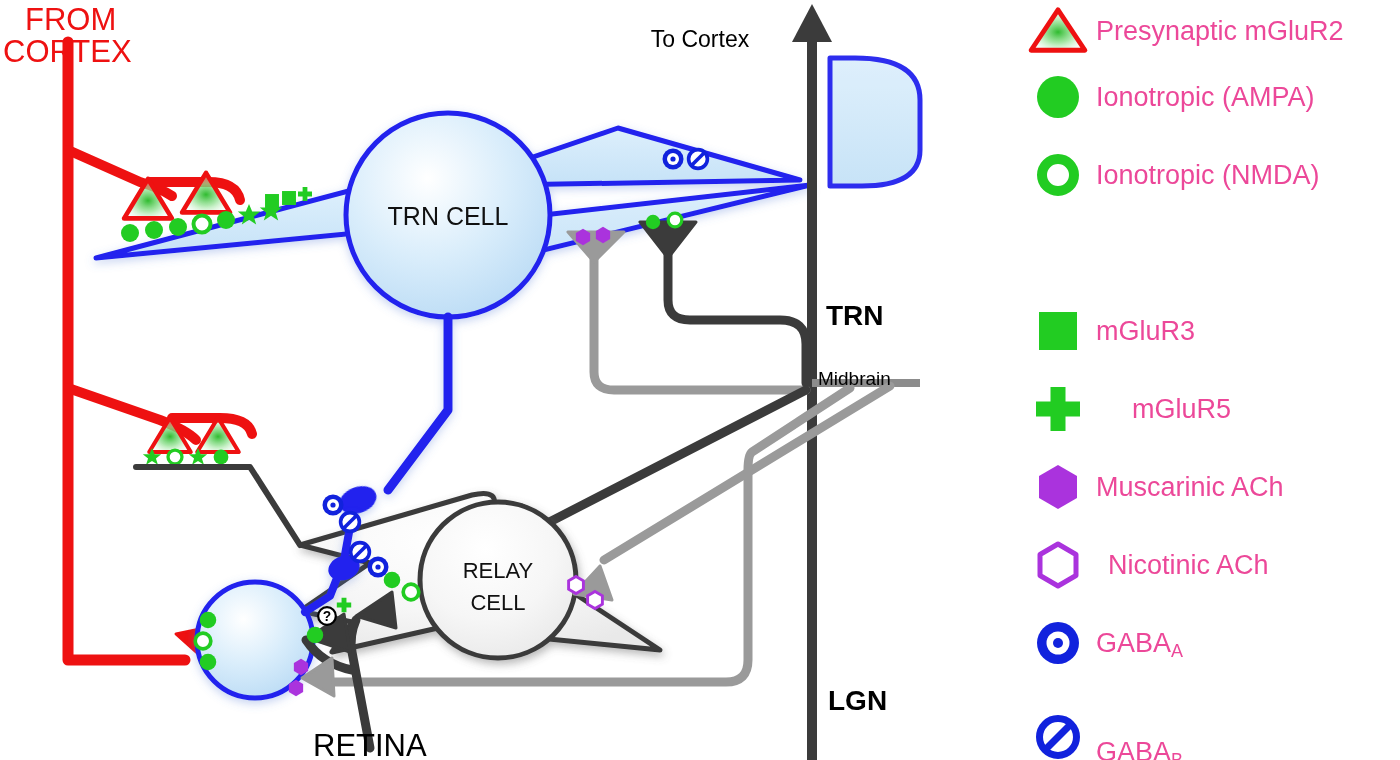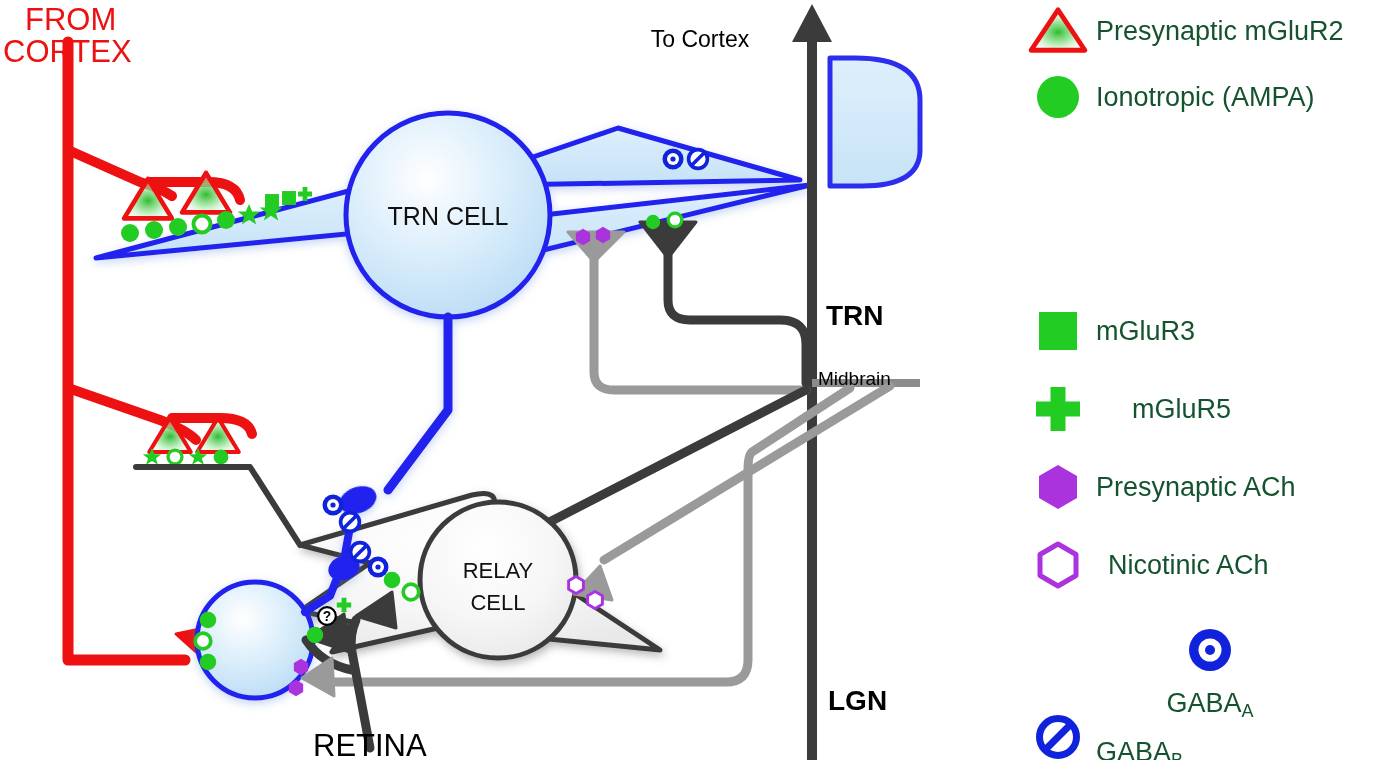--- a/index.html
+++ b/index.html
@@ -41,21 +41,21 @@
   .legend-icon {
     width: 76px;
     height: 62px;
     flex: 0 0 76px;
     display: flex;
     align-items: center;
     justify-content: center;
   }
   .legend-label {
     font-size: 27px;
-    color: #14532d;
+    color: #ec4899;
     font-family: "Liberation Sans", sans-serif;
     white-space: nowrap;
     letter-spacing: 0px;
   }
   .legend-label sub {
     font-size: 18px;
     vertical-align: baseline;
     position: relative;
     top: 5px;
   }
@@ -432,20 +432,28 @@
 
     <div class="legend-row" style="top:66px;align-items:center;">
       <div class="legend-icon">
         <svg width="50" height="50" viewBox="-25 -25 50 50">
             <circle r="21" fill="#22cc22"></circle>
           </svg>
       </div>
       <span class="legend-label">Ionotropic (AMPA)</span>
     </div>
 
+    <div class="legend-row" style="top:144px;">
+      <div class="legend-icon">
+        <svg width="50" height="50" viewBox="-25 -25 50 50">
+            <circle r="16" fill="none" stroke="#22cc22" stroke-width="10"></circle>
+          </svg>
+      </div>
+      <span class="legend-label">Ionotropic (NMDA)</span>
+    </div>
 
 
     <div class="legend-row" style="top:300px;">
       <div class="legend-icon">
         <svg width="48" height="48" viewBox="-24 -24 48 48">
             <rect x="-19" y="-19" width="38" height="38" fill="#22cc22"></rect>
           </svg>
       </div>
       <span class="legend-label">mGluR3</span>
     </div>
@@ -458,33 +466,33 @@
       </div>
       <span class="legend-label">mGluR5</span>
     </div>
 
     <div class="legend-row" style="top:456px;">
       <div class="legend-icon">
         <svg width="52" height="52" viewBox="-26 -26 52 52">
           <path d="M0,-22 L19,-11 L19,11 L0,22 L-19,11 L-19,-11 Z" fill="#aa33dd"></path>
         </svg>
       </div>
-      <span class="legend-label">Presynaptic ACh</span>
+      <span class="legend-label">Muscarinic ACh</span>
     </div>
 
     <div class="legend-row" style="top:534px;gap:12px;">
       <div class="legend-icon">
         <svg width="52" height="52" viewBox="-26 -26 52 52">
           <path d="M0,-21 L18,-10.5 L18,10.5 L0,21 L-18,10.5 L-18,-10.5 Z" fill="none" stroke="#aa33dd" stroke-width="5" stroke-linejoin="round"></path>
         </svg>
       </div>
       <span class="legend-label">Nicotinic ACh</span>
     </div>
 
-    <div class="legend-row" style="top:612px;flex-direction:column;">
+    <div class="legend-row" style="top:612px;">
       <div class="legend-icon">
         <svg width="52" height="52" viewBox="-26 -26 52 52">
           <circle r="21" fill="#1122dd"></circle>
           <circle r="11.5" fill="#ffffff"></circle>
           <circle r="5" fill="#1122dd"></circle>
         </svg>
       </div>
       <span class="legend-label"><span class="sub-wrap">GABA</span><sub>A</sub></span>
     </div>
 

